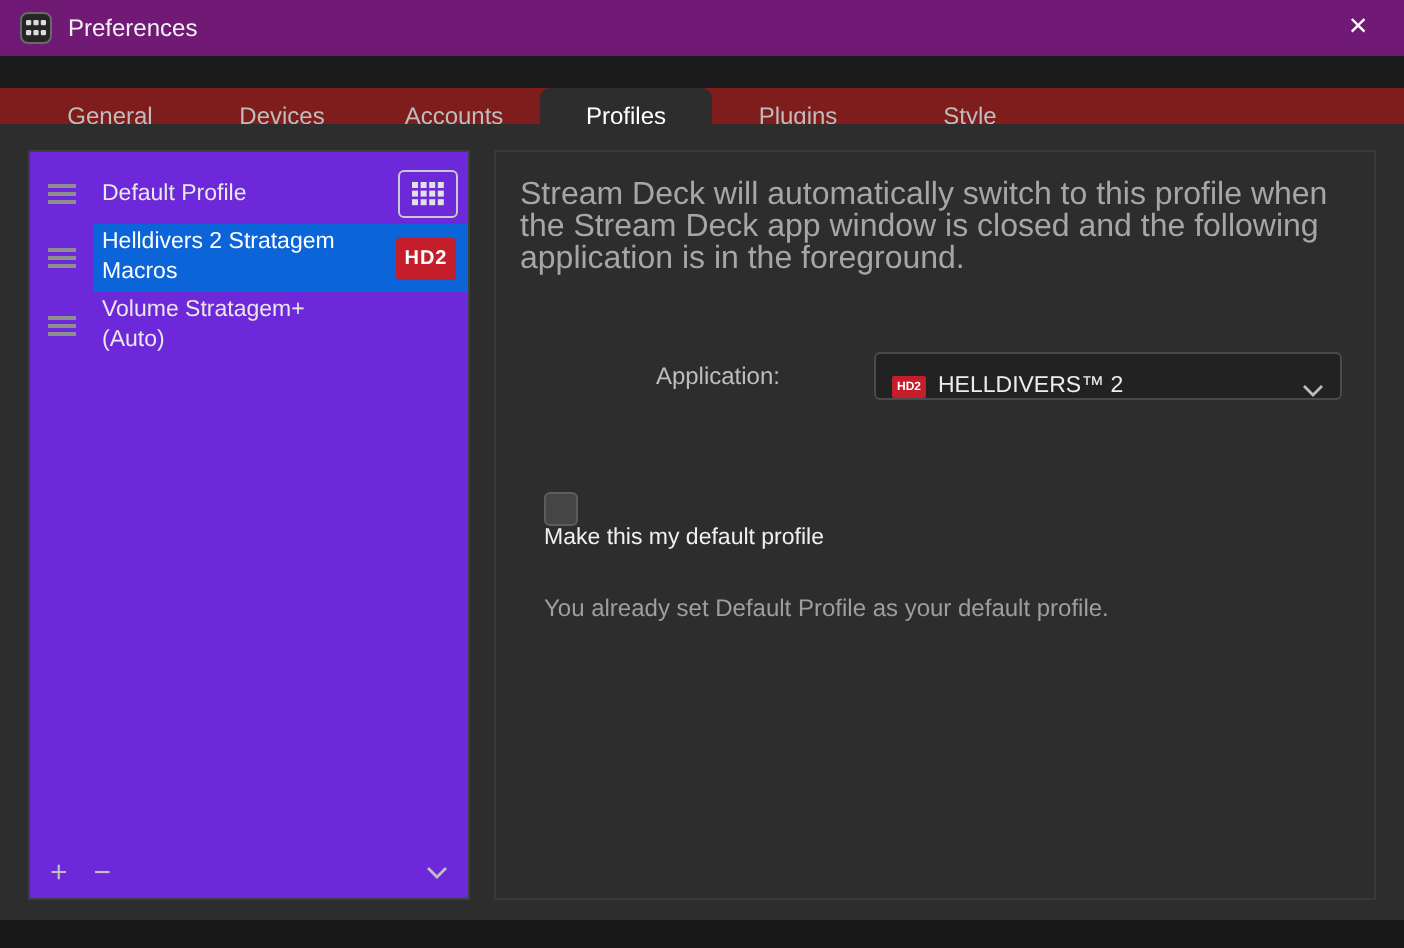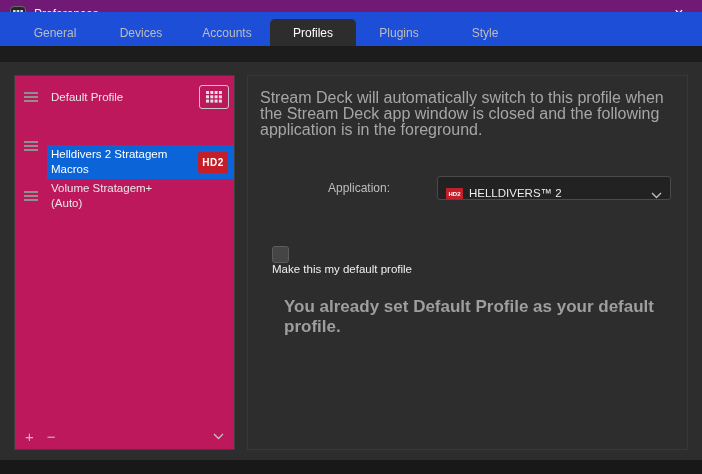--- a/index.html
+++ b/index.html
@@ -22,23 +22,23 @@
   }
   .titlebar .title { color: #f2f2f2; font-size: 12px; }
   .close {
     margin-left: auto; width: 46px; height: 28px;
     display: flex; align-items: center; justify-content: center;
     color: #ffffff; font-size: 16px; cursor: default;
   }
 
   
   .tabbar {
-    position: absolute; top: 12px; left: 0; right: 0; height: 34px;
-    background: #1d4ed8;
-    display: flex; align-items: flex-end;
+    position: absolute; top: 44px; left: 0; right: 0; height: 34px;
+    background: #7f1d1d;
+    display: flex; align-items: flex-start;
     padding-left: 12px;
   }
   .tab {
     width: 86px; height: 27px;
     display: flex; align-items: center; justify-content: center;
     color: #bdbdbd; font-size: 12px;
   }
   .tab.active {
     background: #2d2d2d; color: #ffffff;
     border-radius: 5px 5px 0 0;
@@ -50,41 +50,41 @@
     background: #2d2d2d;
   }
   .footer-strip {
     position: absolute; bottom: 0; left: 0; right: 0; height: 14px;
     background: #181818;
   }
 
   
   .left-panel {
     position: absolute; left: 14px; top: 13px; width: 221px; bottom: 10px;
-    background: #be185d; border: 1px solid #3e3e3e;
+    background: #6d28d9; border: 1px solid #3e3e3e;
   }
   .profile-list { padding-top: 6px; }
   .profile-row { display: flex; align-items: stretch; }
   .handle-wrap {
     width: 32px; display: flex; align-items: center; justify-content: center;
     flex: none;
   }
   .handle {
     width: 14px; height: 10px; position: relative;
     border-top: 2px solid #8f8f8f; border-bottom: 2px solid #8f8f8f;
   }
   .handle::after {
     content: ""; position: absolute; left: 0; right: 0; top: 2px; height: 2px;
     background: #8f8f8f;
   }
   .row-body {
     flex: 1; display: flex; align-items: center;
     min-height: 30px; padding: 2px 3px 2px 4px;
   }
-  .row-body.selected { background: #0b64d8; margin-top: 33px; }
+  .row-body.selected { background: #0b64d8; }
   .pname { flex: 1; color: #e8e8e8; font-size: 11.5px; line-height: 15px; }
   .row-body.selected .pname { color: #ffffff; }
   .grid-btn {
     width: 30px; height: 24px; flex: none;
     border: 1px solid #c9c9c9; border-radius: 3px;
     display: flex; align-items: center; justify-content: center;
     margin-right: 2px;
   }
   .hd2-badge {
     width: 30px; height: 21px; flex: none;
@@ -124,21 +124,21 @@
     color: #ffffff; font-size: 6px; font-weight: bold;
   }
   .dd-value { color: #ececec; font-size: 11.5px; }
   .dd-chevron { margin-left: auto; }
   .check-row { display: flex; align-items: flex-start; margin: 46px 0 0 12px; flex-direction: column; }
   .checkbox {
     width: 17px; height: 17px; flex: none;
     background: #454545; border: 1px solid #5c5c5c; border-radius: 3px;
   }
   .check-label { color: #f0f0f0; font-size: 11.5px; }
-  .note { color: #9e9e9e; font-size: 17px; margin: 22px 0 0 24px; font-weight: bold; }
+  .note { color: #9e9e9e; font-size: 12px; margin: 22px 0 0 12px; }
 </style>
 </head>
 <body>
 
 <div class="window">
 
   <div class="titlebar">
     <svg width="16" height="16" viewBox="0 0 16 16">
       <rect x="0.5" y="0.5" width="15" height="15" rx="3.5" fill="#262626" stroke="#6a6a6a"></rect>
       <rect x="3" y="4" width="2.6" height="2.6" rx="0.6" fill="#dcdcdc"></rect>

